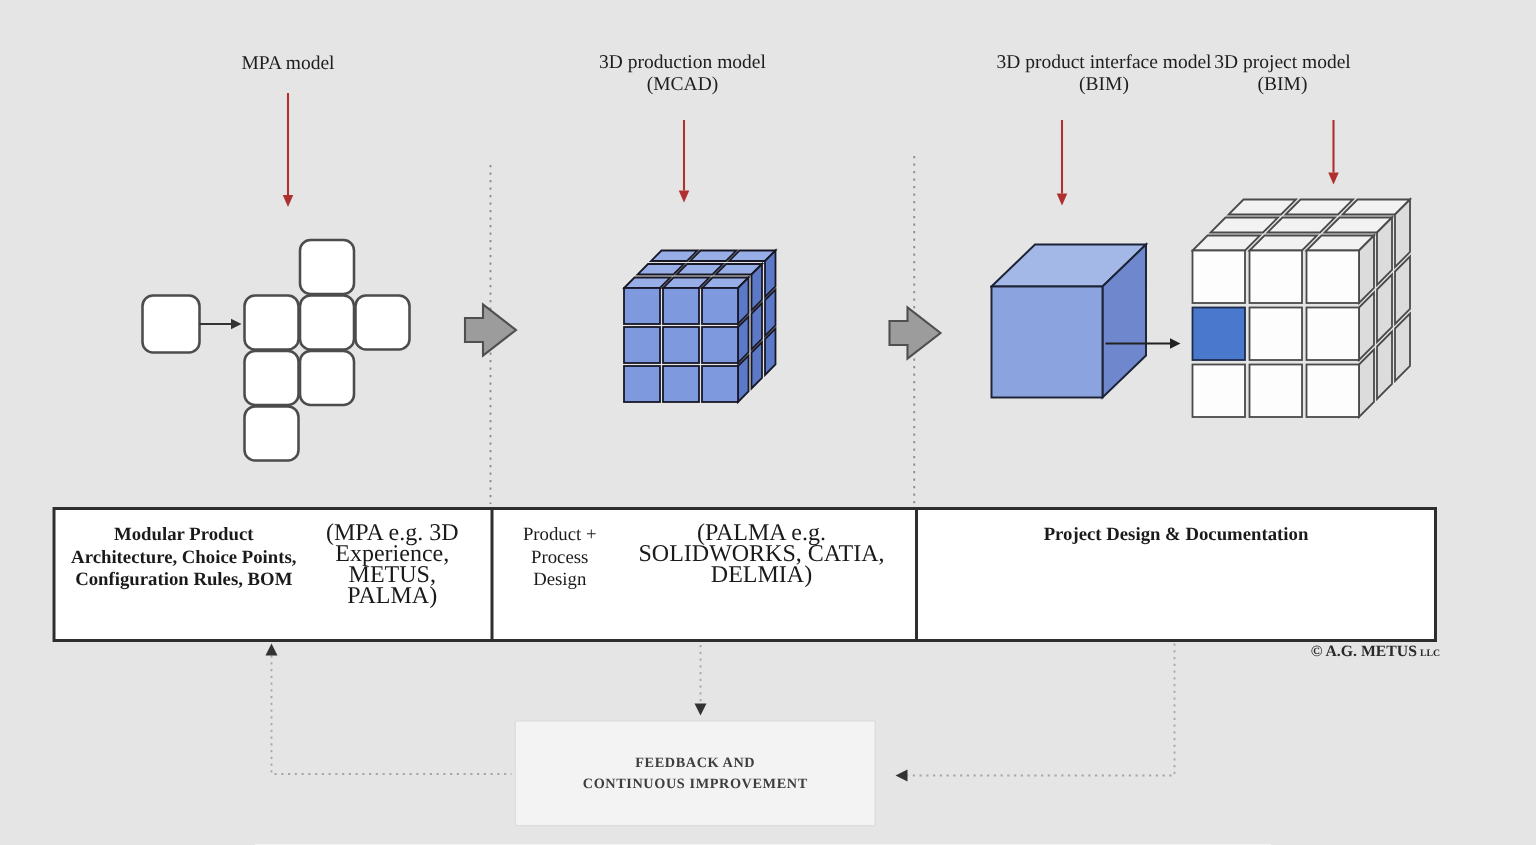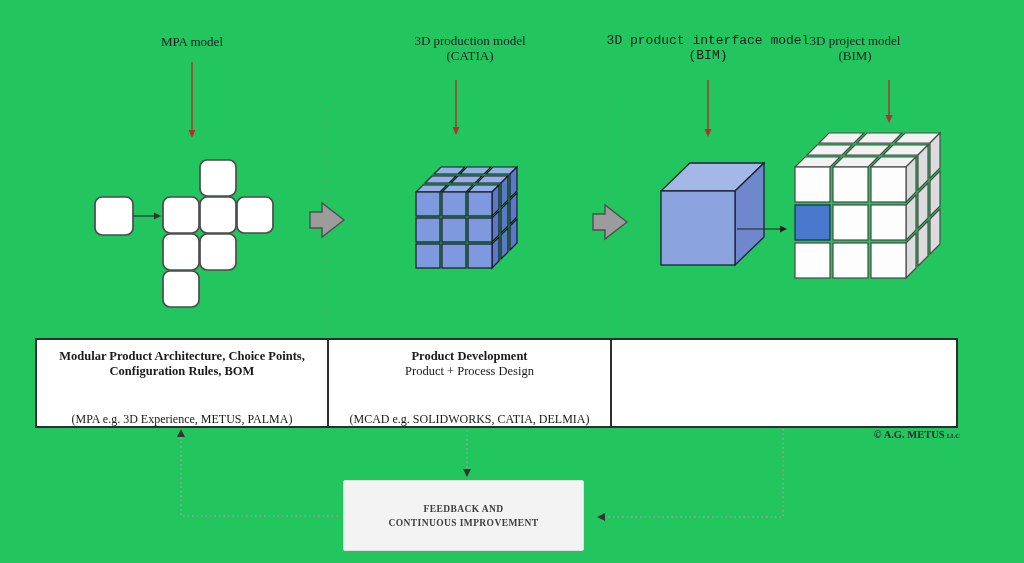--- a/index.html
+++ b/index.html
@@ -1,38 +1,38 @@
 <!DOCTYPE html>
 <html><head>
 <meta charset="utf-8">
 <style>
   * { margin:0; padding:0; box-sizing:border-box; }
   html,body { background:#ffffff; }
   .canvas {
-    position:relative; width:1024px; height:563px; background:#22c55e;
+    position:relative; width:1024px; height:563px; background:#e5e5e5;
     font-family:"Liberation Serif", serif; color:#1a1a1a; overflow:hidden;
   }
   .abs { position:absolute; }
   .toplabel {
     position:absolute; transform:translateX(-50%); text-align:center;
     font-size:13px; line-height:15px; color:#1d1d1d; white-space:nowrap;
   }
   .overlay { position:absolute; left:0; top:0; pointer-events:none; }
   .boxrow {
     position:absolute; left:35px; top:338px; width:923px; height:90px;
     display:flex; border:2px solid #2e2e2e; background:#ffffff;
   }
   .pbox {
-    display:flex; flex-direction:column; justify-content:space-between;
+    display:flex; flex-direction:row; justify-content:space-between;
     text-align:center; padding:9px 6px 0 6px; border-right:2px solid #2e2e2e;
   }
   .pbox:last-child { border-right:none; }
   .ptitle { font-weight:bold; font-size:12.5px; line-height:15px; margin:0 auto; }
   .psub   { font-size:12.5px; line-height:15px; }
-  .ptools { font-size:12px; line-height:14px; }
+  .ptools { font-size:16px; line-height:14px; }
   .copyright {
     position:absolute; top:429px; right:64px; font-size:10.5px; font-weight:bold;
     color:#2a2a2a; white-space:nowrap;
   }
   .copyright .llc { font-size:6.5px; font-weight:bold; margin-left:2px; }
   .feedback {
     position:absolute; left:343px; top:480px; width:241px; height:71px;
     background:#f3f3f3; border:1px solid #dedede; border-radius:2px;
     display:flex; flex-direction:column; align-items:center; justify-content:center;
     font-size:9.5px; font-weight:600; letter-spacing:0.4px; color:#3d3d3d;
@@ -40,25 +40,25 @@
   }
 </style>
 </head>
 <body>
 
 <div class="canvas">
 
   <div class="toplabel" style="left:192px; top:34px;">
     <div>MPA model</div>
   </div>
-  <div class="toplabel" style="left:470px; top:33px;">
+  <div class="toplabel" style="left:455px; top:33px;">
     <div>3D production model</div>
-    <div>(CATIA)</div>
-  </div>
-  <div class="toplabel" style="left:708px; top:33px;font-family:Liberation Mono, monospace;">
+    <div>(MCAD)</div>
+  </div>
+  <div class="toplabel" style="left:736px; top:33px;">
     <div>3D product interface model</div>
     <div>(BIM)</div>
   </div>
   <div class="toplabel" style="left:855px; top:33px;">
     <div>3D project model</div>
     <div>(BIM)</div>
   </div>
 
   <svg class="abs" style="left:85px; top:150px;" width="200" height="160" viewBox="0 0 200 160">
     <g fill="#ffffff" stroke="#4c4c4c" stroke-width="1.7">
@@ -197,26 +197,26 @@
     </g>
   </svg>
 
   <div class="boxrow">
     <div class="pbox" style="width:292px;">
       <div class="ptitle" style="max-width:246px;">Modular Product Architecture, Choice Points, Configuration Rules, BOM</div>
       <div class="ptools">(MPA e.g. 3D Experience, METUS, PALMA)</div>
     </div>
     <div class="pbox" style="width:283px;">
       <div>
-        <div class="ptitle">Product Development</div>
         <div class="psub">Product + Process Design</div>
       </div>
-      <div class="ptools">(MCAD e.g. SOLIDWORKS, CATIA, DELMIA)</div>
+      <div class="ptools">(PALMA e.g. SOLIDWORKS, CATIA, DELMIA)</div>
     </div>
     <div class="pbox" style="width:344px;">
+      <div class="ptitle">Project Design &amp; Documentation</div>
     </div>
   </div>
 
   <div class="copyright">
     <span>© A.G. METUS</span><span class="llc">LLC</span>
   </div>
 
   <div class="feedback">
     <div>FEEDBACK AND</div>
     <div>CONTINUOUS IMPROVEMENT</div>

